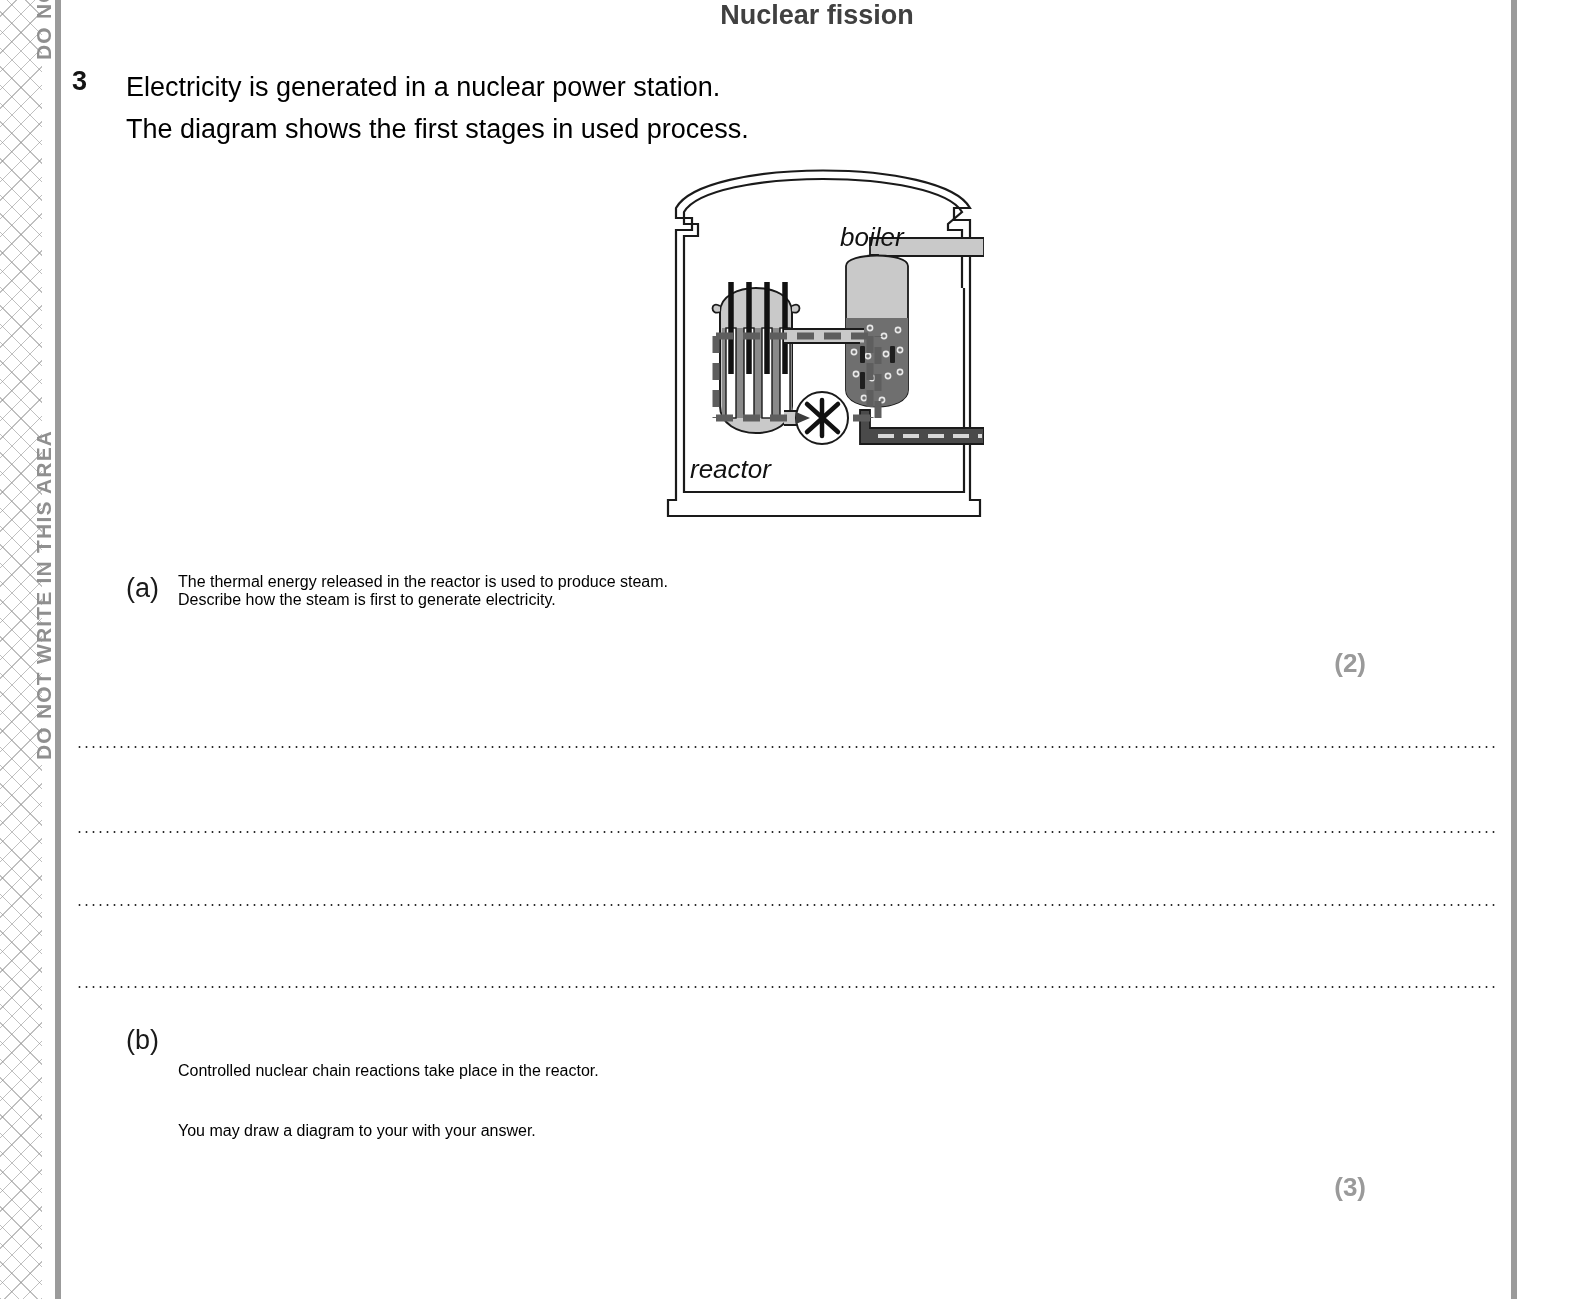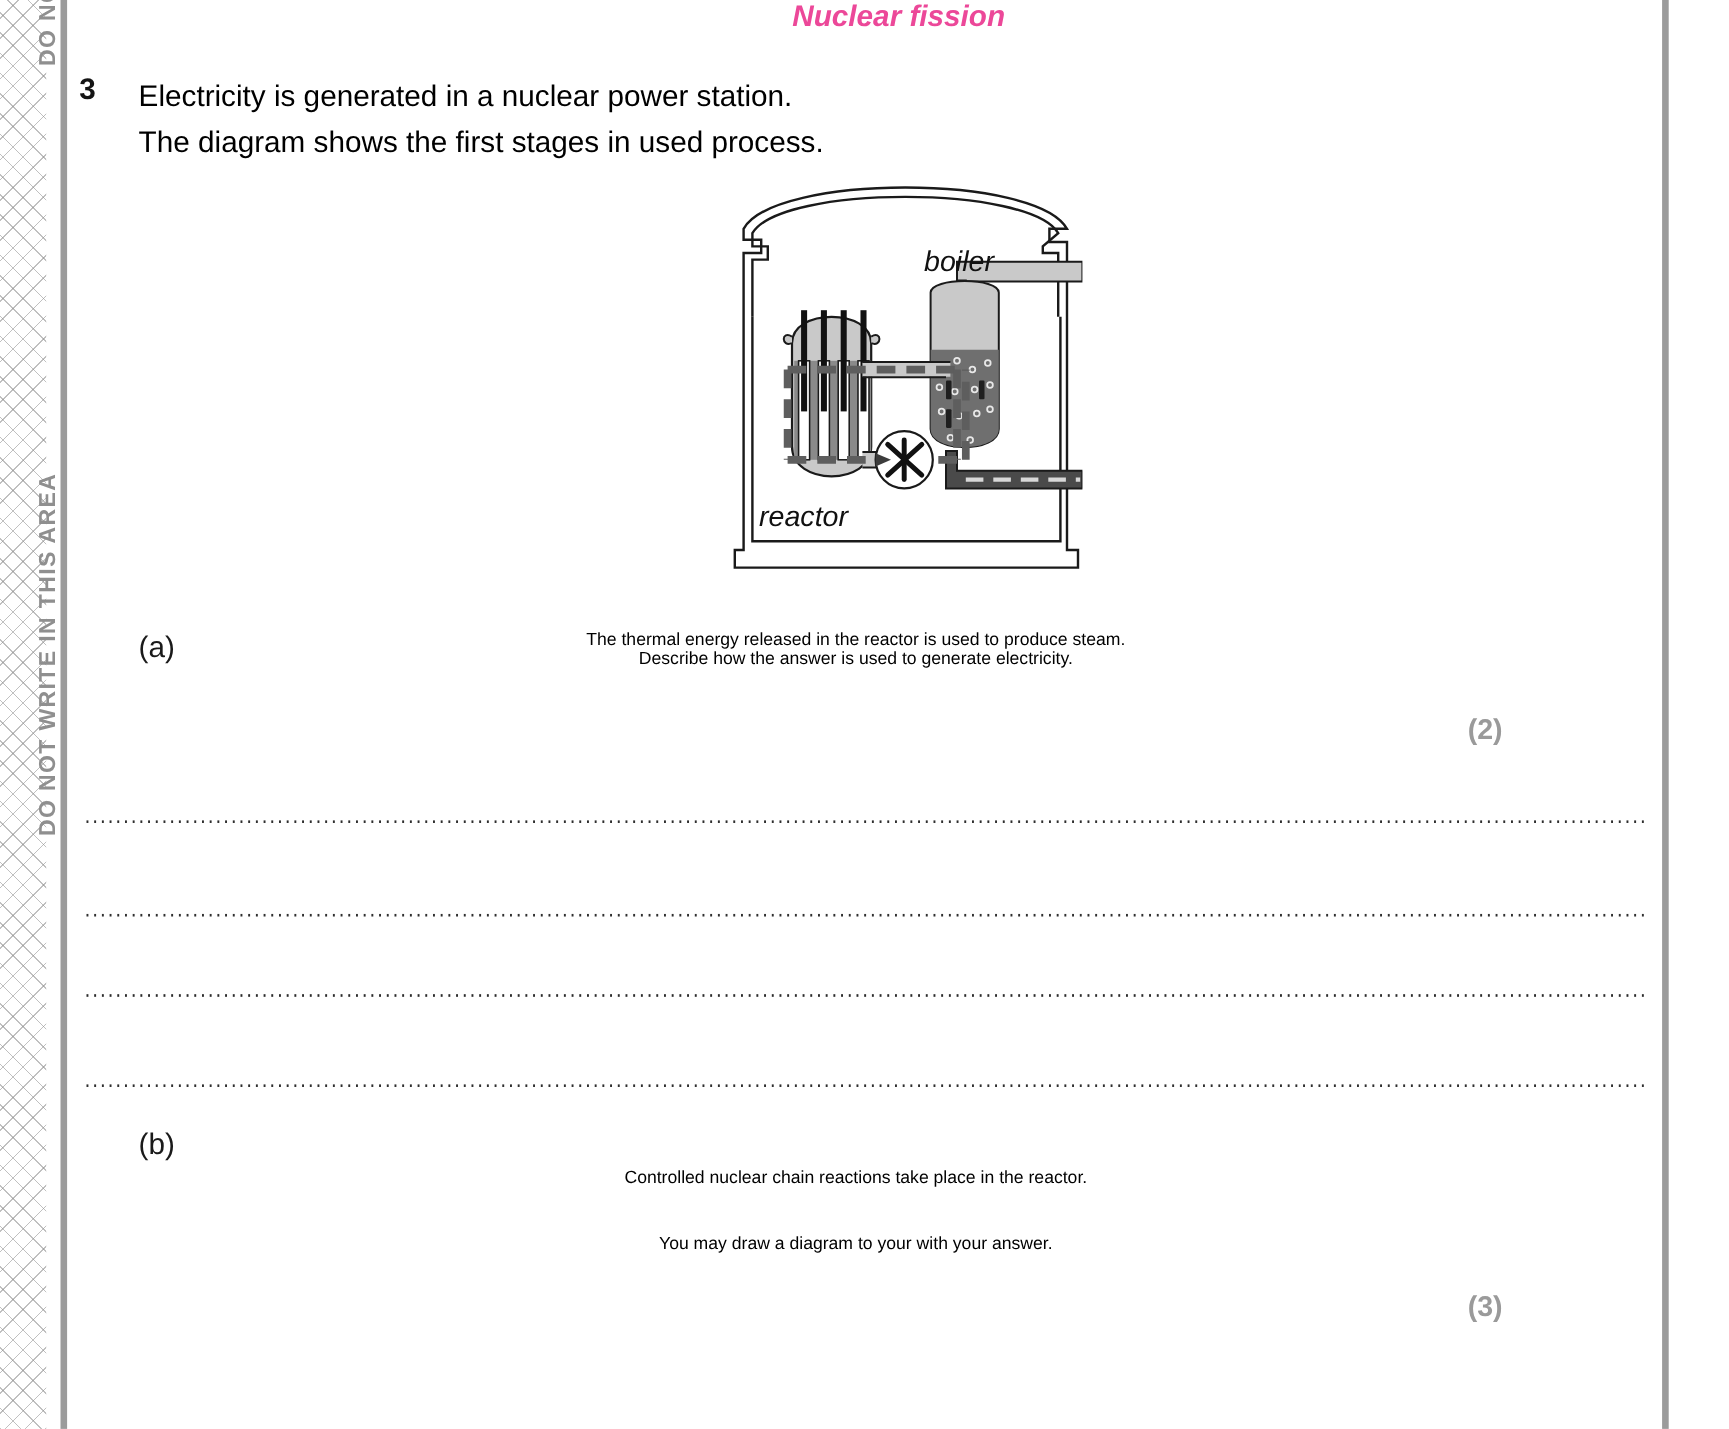--- a/index.html
+++ b/index.html
@@ -72,22 +72,21 @@
 
   
   .page-title {
     position: absolute;
     left: 61px;
     top: 0px;
     width: 1512px;
     text-align: center;
     font-size: 27px;
     font-weight: bold;
-    color: #ec4899;
-    font-style: italic;
+    color: #404040;
   }
 
   
   .q-number {
     position: absolute;
     left: 72px;
     top: 66px;
     font-size: 27px;
     font-weight: bold;
     color: #141414;
@@ -100,21 +99,21 @@
     font-size: 27px;
     line-height: 42px;
     color: #000000;
   }
   .q-stem div { white-space: nowrap; }
   .part-label {
     position: absolute;
     font-size: 27px;
     color: #1a1a1a;
   }
-  .part-body { position: absolute; width: 1200px; text-align: center; }
+  .part-body { position: absolute; width: 1200px; }
   .part-body div { white-space: nowrap; }
   .part-gap { height: 42px; }
 
   .marks {
     position: absolute;
     width: 1290px;
     text-align: right;
     font-size: 26px;
     font-weight: bold;
     color: #9a9a9a;
@@ -272,21 +271,21 @@
       <path d="M132 252 L146 258 L132 264 Z" fill="#3c3c3c"></path>
 
       <text class="dg-label" x="176" y="86">boiler</text>
       <text class="dg-label" x="26" y="318">reactor</text>
     </svg>
   </div>
 
   <div class="part-label" style="left:126px; top:573px;">(a)</div>
   <div class="part-body" style="left:178px; top:573px;">
     <div>The thermal energy released in the reactor is used to produce steam.</div>
-    <div>Describe how the answer is used to generate electricity.</div>
+    <div>Describe how the steam is first to generate electricity.</div>
   </div>
   <div class="marks" style="left:76px; top:648px;">(2)</div>
 
   <div class="ans-line" style="top:745px;"></div>
   <div class="ans-line" style="top:830px;"></div>
   <div class="ans-line" style="top:903px;"></div>
   <div class="ans-line" style="top:985px;"></div>
 
   <div class="part-label" style="left:126px; top:1025px;">(b)</div>
   <div class="part-body" style="left:178px; top:1025px;margin-top:37px;">

